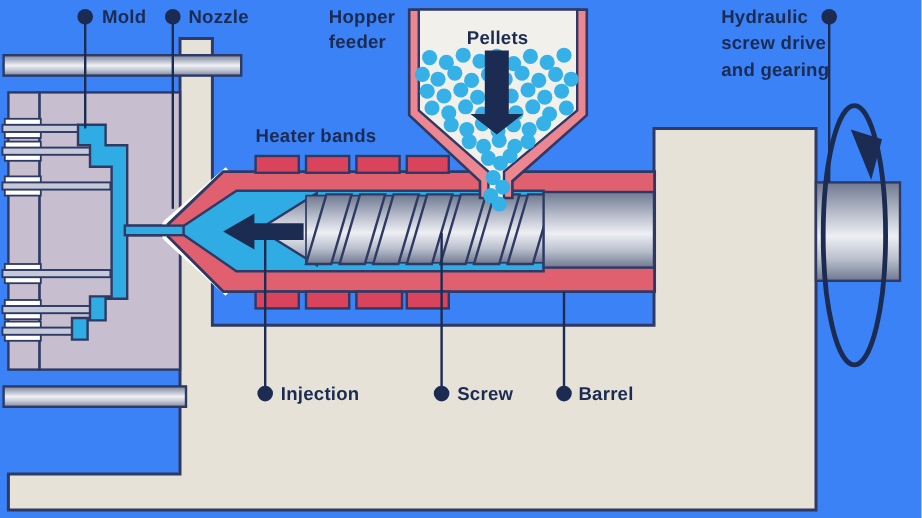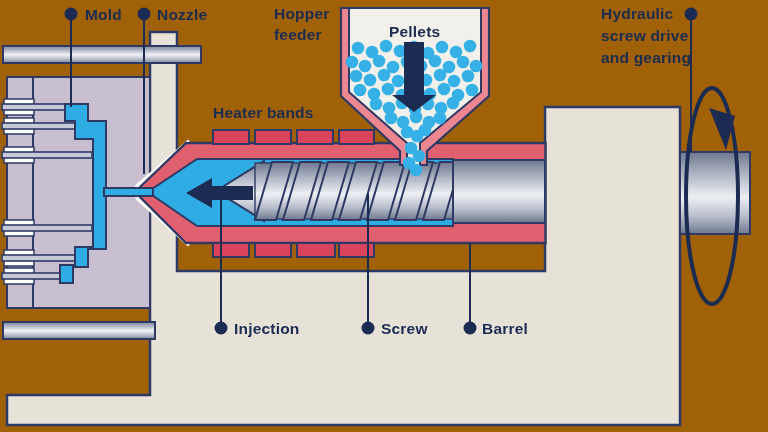--- a/index.html
+++ b/index.html
@@ -8,21 +8,21 @@
     --lavender:#c7bfd0;
     --beige:#e6e2d8;
     --salmon:#e06070;
     --crimson:#d9435c;
     --hopperpink:#ec8792;
     --blue:#2face3;
     --pellet:#35b1e8;
     --offwhite:#f2f0ea;
   }
   html,body{margin:0;padding:0;background:#ffffff;}
-  .stage{width:768px;height:432px;position:relative;background:#a16207;overflow:hidden;}
+  .stage{width:768px;height:432px;position:relative;background:#3b82f6;overflow:hidden;}
   svg{display:block;}
   text{
     font-family:"Liberation Sans", sans-serif;
     font-weight:600;
     font-size:15.5px;
     letter-spacing:.2px;
     fill:var(--navy);
   }
   .body{fill:var(--beige);stroke:var(--stroke);stroke-width:2.5;}
   .lav{fill:var(--lavender);stroke:var(--stroke);stroke-width:2;}

